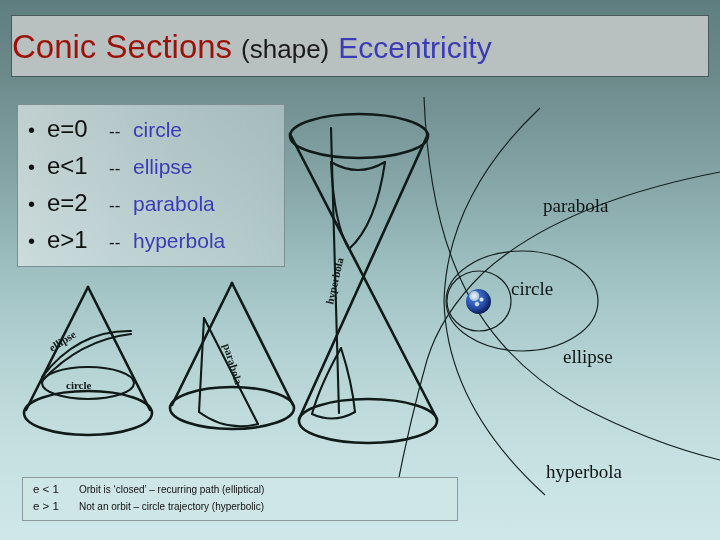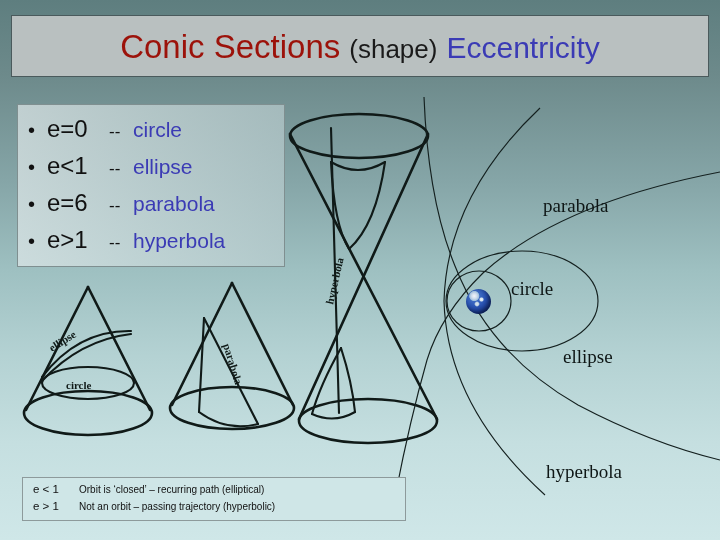--- a/index.html
+++ b/index.html
@@ -33,21 +33,21 @@
     position: absolute;
     left: 11px;
     top: 15px;
     width: 698px;
     height: 62px;
     box-sizing: border-box;
     background: #b9c0c0;
     border: 1px solid #4a5a5c;
     display: flex;
     align-items: center;
-    justify-content: center;
+    justify-content: flex-start;
   }
   #title-line {
     white-space: nowrap;
     line-height: 1;
   }
   .t-main {
     font-size: 33px;
     color: #9c120a;
   }
   .t-shape {
@@ -99,21 +99,21 @@
   .blt-name {
     font-size: 21px;
     color: #3b3bb5;
   }
 
   
   #caption-box {
     position: absolute;
     left: 22px;
     top: 477px;
-    width: 384px;
+    width: 436px;
     height: 44px;
     box-sizing: border-box;
     border: 1px solid #8d9a9b;
     background: #cfe6e7;
     padding: 5px 0 0 10px;
   }
   .cap-row {
     display: flex;
     align-items: baseline;
     height: 17px;
@@ -263,36 +263,36 @@
       <span class="blt-name">circle</span>
     </div>
     <div class="blt-row">
       <span class="blt-dot">•</span>
       <span class="blt-e">e&lt;1</span>
       <span class="blt-dash">--</span>
       <span class="blt-name">ellipse</span>
     </div>
     <div class="blt-row">
       <span class="blt-dot">•</span>
-      <span class="blt-e">e=6</span>
+      <span class="blt-e">e=2</span>
       <span class="blt-dash">--</span>
       <span class="blt-name">parabola</span>
     </div>
     <div class="blt-row">
       <span class="blt-dot">•</span>
       <span class="blt-e">e&gt;1</span>
       <span class="blt-dash">--</span>
       <span class="blt-name">hyperbola</span>
     </div>
   </div>
 
   <div id="caption-box">
     <div class="cap-row">
       <span class="cap-e">e &lt; 1</span>
       <span class="cap-txt">Orbit is ‘closed’ – recurring path (elliptical)</span>
     </div>
     <div class="cap-row">
       <span class="cap-e">e &gt; 1</span>
-      <span class="cap-txt">Not an orbit – passing trajectory (hyperbolic)</span>
+      <span class="cap-txt">Not an orbit – circle trajectory (hyperbolic)</span>
     </div>
   </div>
 
 </div>
 
 </body></html>

